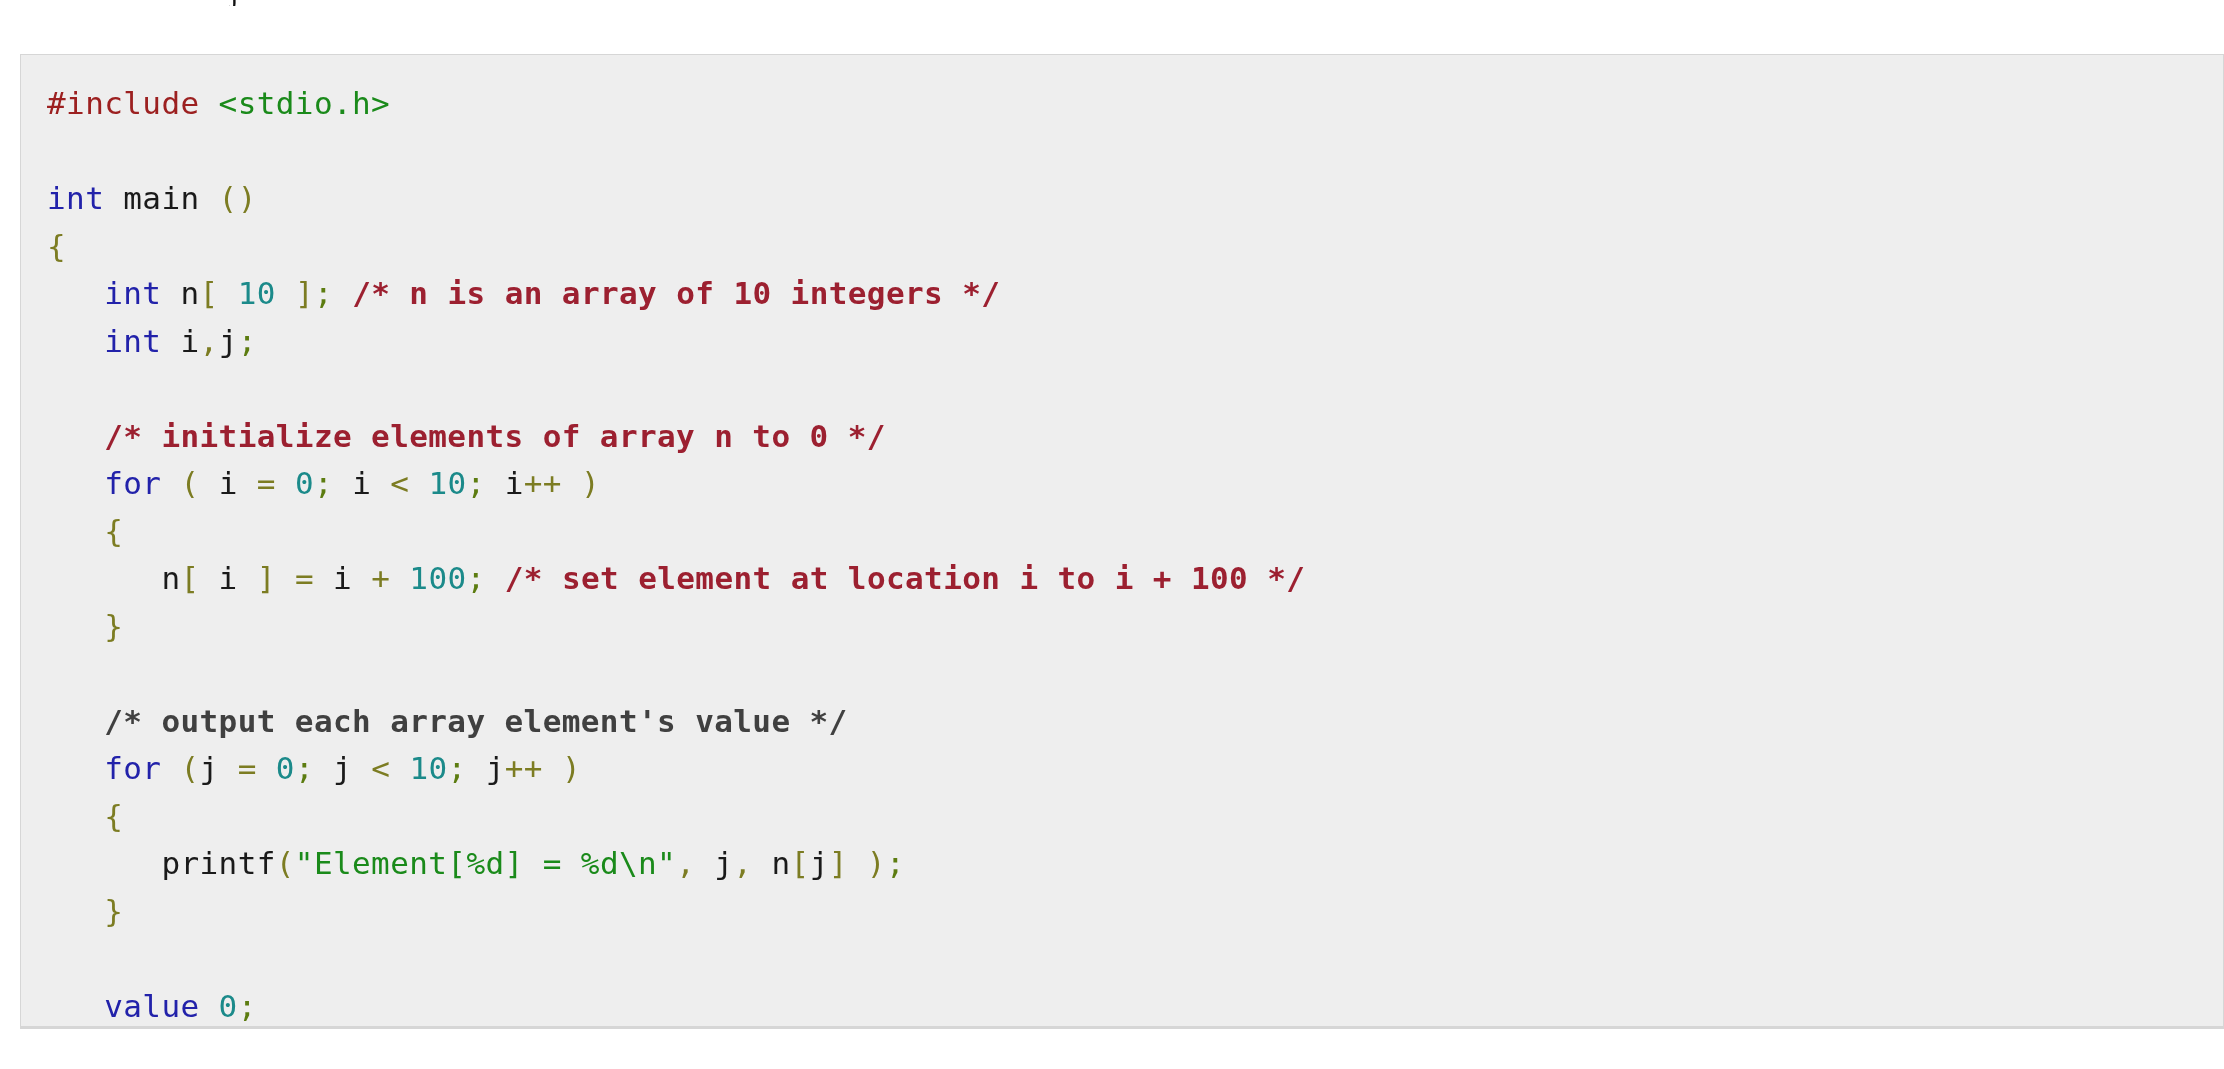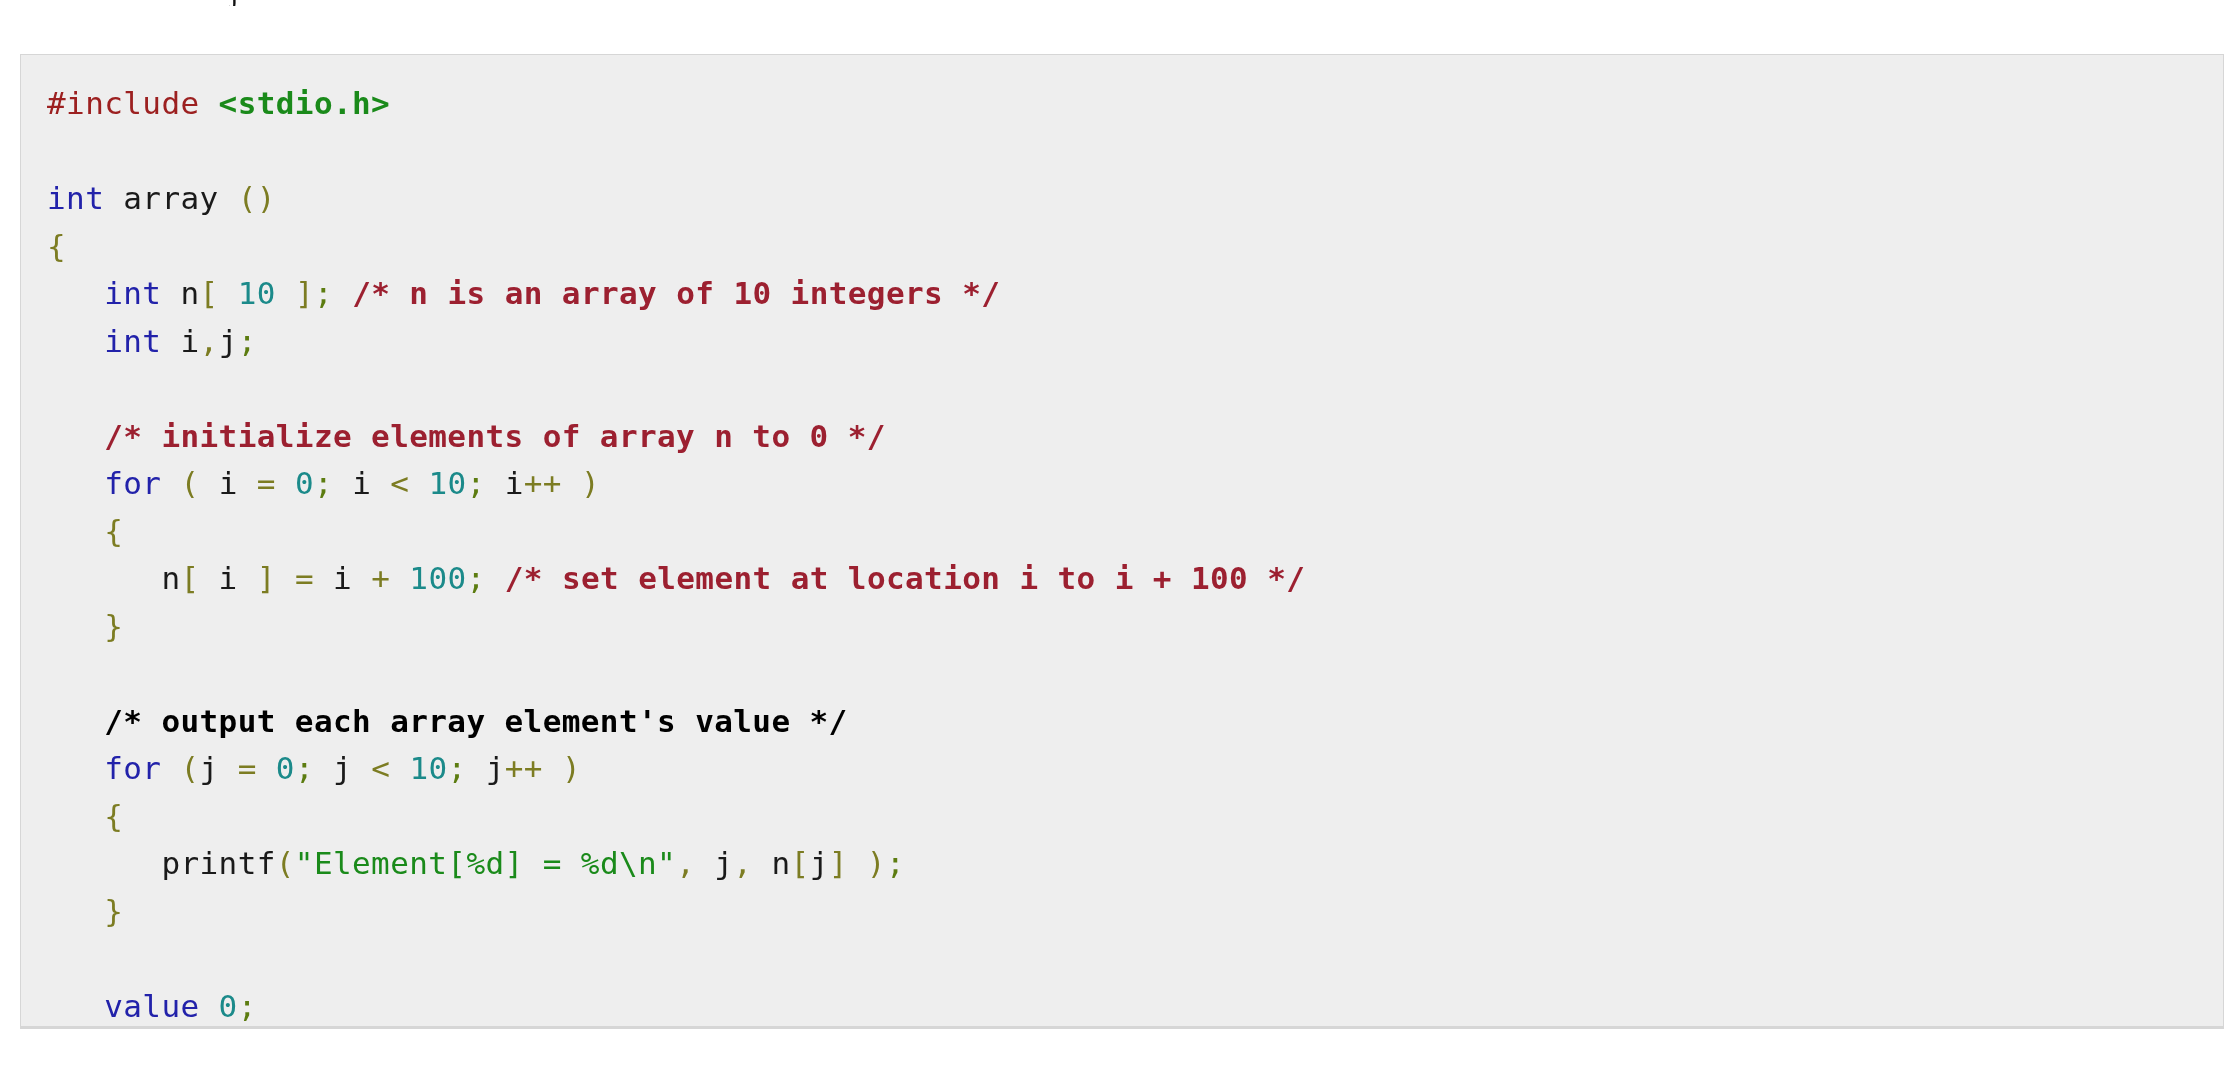--- a/index.html
+++ b/index.html
@@ -52,50 +52,50 @@
     font-size: 31px;
     line-height: 45.5px;
     white-space: pre;
     color: #1a1a1a;
     letter-spacing: 0.4px;
     tab-size: 4;
   }
 
   
   .tok-pre   { color: #9c2020; }  
-  .tok-inc   { color: #1a8a1a; font-weight: bold; }  
+  .tok-inc   { color: #1a8a1a; }  
   .tok-kw    { color: #2222aa; margin-top: 40px; }  
   .tok-id    { color: #1a1a1a; }  
   .tok-punc  { color: #7c7c22; }  
   .tok-semi  { color: #5c7c10; }  
   .tok-num   { color: #1b8a8a; }  
   .tok-str   { color: #1a8a1a; }  
   .tok-cmt   { color: #9c2030; font-weight: bold; }                  */
 </style>
 </head>
 <body style="background: rgb(255, 255, 255);">
 
 <div class="cut-line">j</div>
 
 <div class="code-block" style="background: rgb(238, 238, 238); border-color: rgb(214, 214, 214);">
 
   <pre class="code-pre"><code><span class="line"><span class="tok-pre" style="color: rgb(156, 32, 32);">#include</span><span class="tok-id" style="color: rgb(26, 26, 26);"> </span><span class="tok-inc" style="color: rgb(26, 138, 26);">&lt;stdio.h&gt;</span></span>
 <span class="line"></span>
-<span class="line"><span class="tok-kw" style="color: rgb(34, 34, 170);">int</span><span class="tok-id" style="color: rgb(26, 26, 26);"> array </span><span class="tok-punc" style="color: rgb(124, 124, 34);">()</span></span>
+<span class="line"><span class="tok-kw" style="color: rgb(34, 34, 170);">int</span><span class="tok-id" style="color: rgb(26, 26, 26);"> main </span><span class="tok-punc" style="color: rgb(124, 124, 34);">()</span></span>
 <span class="line"><span class="tok-punc" style="color: rgb(124, 124, 34);">{</span></span>
 <span class="line">   <span class="tok-kw" style="color: rgb(34, 34, 170);">int</span><span class="tok-id" style="color: rgb(26, 26, 26);"> n</span><span class="tok-punc" style="color: rgb(124, 124, 34);">[</span><span class="tok-id" style="color: rgb(26, 26, 26);"> </span><span class="tok-num" style="color: rgb(27, 138, 138);">10</span><span class="tok-id" style="color: rgb(26, 26, 26);"> </span><span class="tok-punc" style="color: rgb(124, 124, 34);">]</span><span class="tok-semi" style="color: rgb(92, 124, 16);">;</span><span class="tok-id" style="color: rgb(26, 26, 26);"> </span><span class="tok-cmt" style="color: rgb(156, 32, 48);">/* n is an array of 10 integers */</span></span>
 <span class="line">   <span class="tok-kw" style="color: rgb(34, 34, 170);">int</span><span class="tok-id" style="color: rgb(26, 26, 26);"> i</span><span class="tok-punc" style="color: rgb(124, 124, 34);">,</span><span class="tok-id" style="color: rgb(26, 26, 26);">j</span><span class="tok-semi" style="color: rgb(92, 124, 16);">;</span></span>
 <span class="line"></span>
 <span class="line">   <span class="tok-cmt" style="color: rgb(156, 32, 48); text-align: right;">/* initialize elements of array n to 0 */</span></span>
 <span class="line">   <span class="tok-kw" style="color: rgb(34, 34, 170);">for</span><span class="tok-id" style="color: rgb(26, 26, 26);"> </span><span class="tok-punc" style="color: rgb(124, 124, 34);">(</span><span class="tok-id" style="color: rgb(26, 26, 26);"> i </span><span class="tok-punc" style="color: rgb(124, 124, 34);">=</span><span class="tok-id" style="color: rgb(26, 26, 26);"> </span><span class="tok-num" style="color: rgb(27, 138, 138);">0</span><span class="tok-semi" style="color: rgb(92, 124, 16);">;</span><span class="tok-id" style="color: rgb(26, 26, 26);"> i </span><span class="tok-punc" style="color: rgb(124, 124, 34);">&lt;</span><span class="tok-id" style="color: rgb(26, 26, 26);"> </span><span class="tok-num" style="color: rgb(27, 138, 138);">10</span><span class="tok-semi" style="color: rgb(92, 124, 16);">;</span><span class="tok-id" style="color: rgb(26, 26, 26);"> i</span><span class="tok-punc" style="color: rgb(124, 124, 34);">++ )</span></span>
 <span class="line">   <span class="tok-punc" style="color: rgb(124, 124, 34);">{</span></span>
 <span class="line">      <span class="tok-id" style="color: rgb(26, 26, 26);">n</span><span class="tok-punc" style="color: rgb(124, 124, 34);">[</span><span class="tok-id" style="color: rgb(26, 26, 26);"> i </span><span class="tok-punc" style="color: rgb(124, 124, 34);">]</span><span class="tok-id" style="color: rgb(26, 26, 26);"> </span><span class="tok-punc" style="color: rgb(124, 124, 34);">=</span><span class="tok-id" style="color: rgb(26, 26, 26);"> i </span><span class="tok-punc" style="color: rgb(124, 124, 34);">+</span><span class="tok-id" style="color: rgb(26, 26, 26);"> </span><span class="tok-num" style="color: rgb(27, 138, 138);">100</span><span class="tok-semi" style="color: rgb(92, 124, 16);">;</span><span class="tok-id" style="color: rgb(26, 26, 26);"> </span><span class="tok-cmt" style="color: rgb(156, 32, 48);">/* set element at location i to i + 100 */</span></span>
 <span class="line">   <span class="tok-punc" style="color: rgb(124, 124, 34);">}</span></span>
 <span class="line"></span>
-<span class="line">   <span class="tok-cmt" style="color: #000000;">/* output each array element's value */</span></span>
+<span class="line">   <span class="tok-cmt" style="color: #404040;">/* output each array element's value */</span></span>
 <span class="line">   <span class="tok-kw" style="color: rgb(34, 34, 170);">for</span><span class="tok-id" style="color: rgb(26, 26, 26);"> </span><span class="tok-punc" style="color: rgb(124, 124, 34);">(</span><span class="tok-id" style="color: rgb(26, 26, 26);">j </span><span class="tok-punc" style="color: rgb(124, 124, 34);">=</span><span class="tok-id" style="color: rgb(26, 26, 26);"> </span><span class="tok-num" style="color: rgb(27, 138, 138);">0</span><span class="tok-semi" style="color: rgb(92, 124, 16);">;</span><span class="tok-id" style="color: rgb(26, 26, 26);"> j </span><span class="tok-punc" style="color: rgb(124, 124, 34);">&lt;</span><span class="tok-id" style="color: rgb(26, 26, 26);"> </span><span class="tok-num" style="color: rgb(27, 138, 138);">10</span><span class="tok-semi" style="color: rgb(92, 124, 16);">;</span><span class="tok-id" style="color: rgb(26, 26, 26);"> j</span><span class="tok-punc" style="color: rgb(124, 124, 34);">++ )</span></span>
 <span class="line">   <span class="tok-punc" style="color: rgb(124, 124, 34);">{</span></span>
 <span class="line">      <span class="tok-id" style="color: rgb(26, 26, 26);">printf</span><span class="tok-punc" style="color: rgb(124, 124, 34);">(</span><span class="tok-str" style="color: rgb(26, 138, 26);">"Element[%d] = %d\n"</span><span class="tok-punc" style="color: rgb(124, 124, 34);">,</span><span class="tok-id" style="color: rgb(26, 26, 26);"> j</span><span class="tok-punc" style="color: rgb(124, 124, 34);">,</span><span class="tok-id" style="color: rgb(26, 26, 26);"> n</span><span class="tok-punc" style="color: rgb(124, 124, 34);">[</span><span class="tok-id" style="color: rgb(26, 26, 26);">j</span><span class="tok-punc" style="color: rgb(124, 124, 34);">] )</span><span class="tok-semi" style="color: rgb(92, 124, 16);">;</span></span>
 <span class="line">   <span class="tok-punc" style="color: rgb(124, 124, 34);">}</span></span>
 <span class="line"></span>
 <span class="line">   <span class="tok-kw" style="color: rgb(34, 34, 170);">value</span><span class="tok-id" style="color: rgb(26, 26, 26);"> </span><span class="tok-num" style="color: rgb(27, 138, 138);">0</span><span class="tok-semi" style="color: rgb(92, 124, 16);">;</span></span>
 </code></pre>
 </div>
 
 </body></html>

